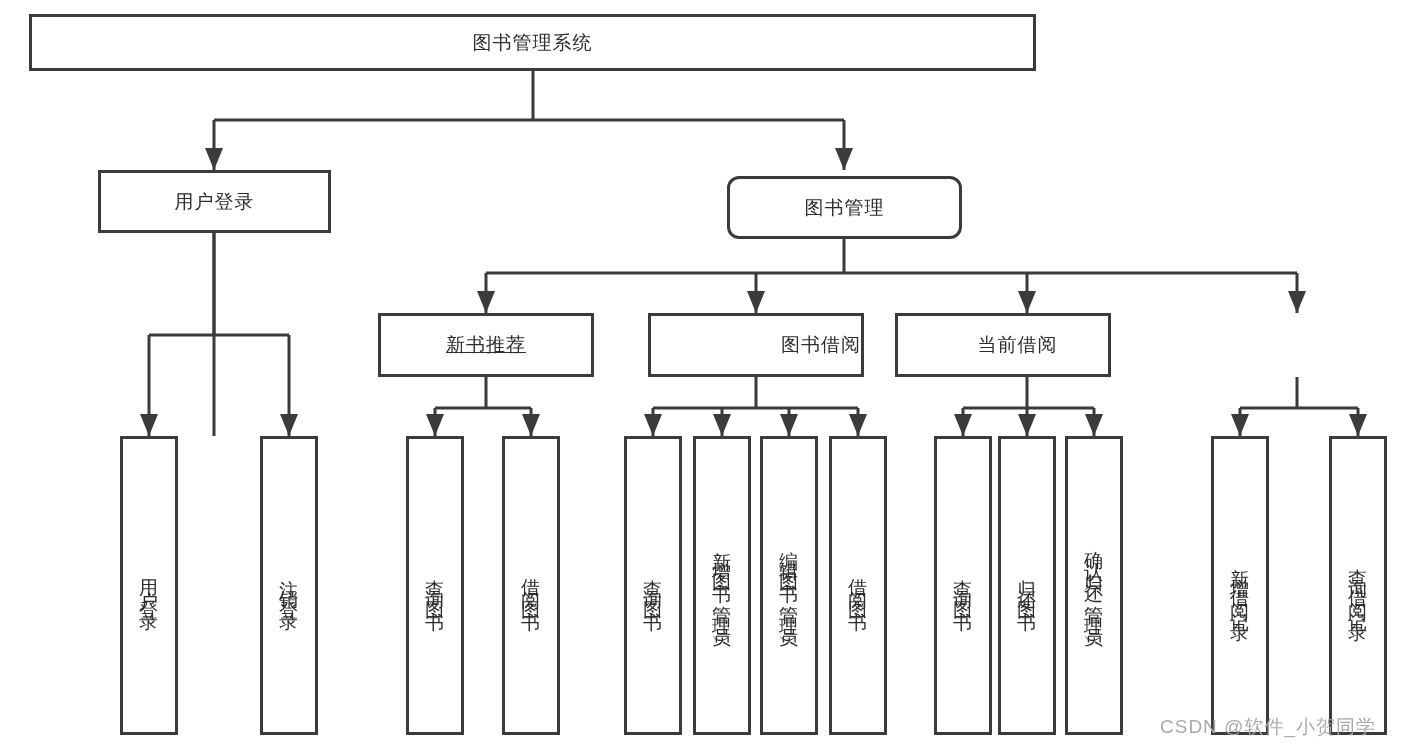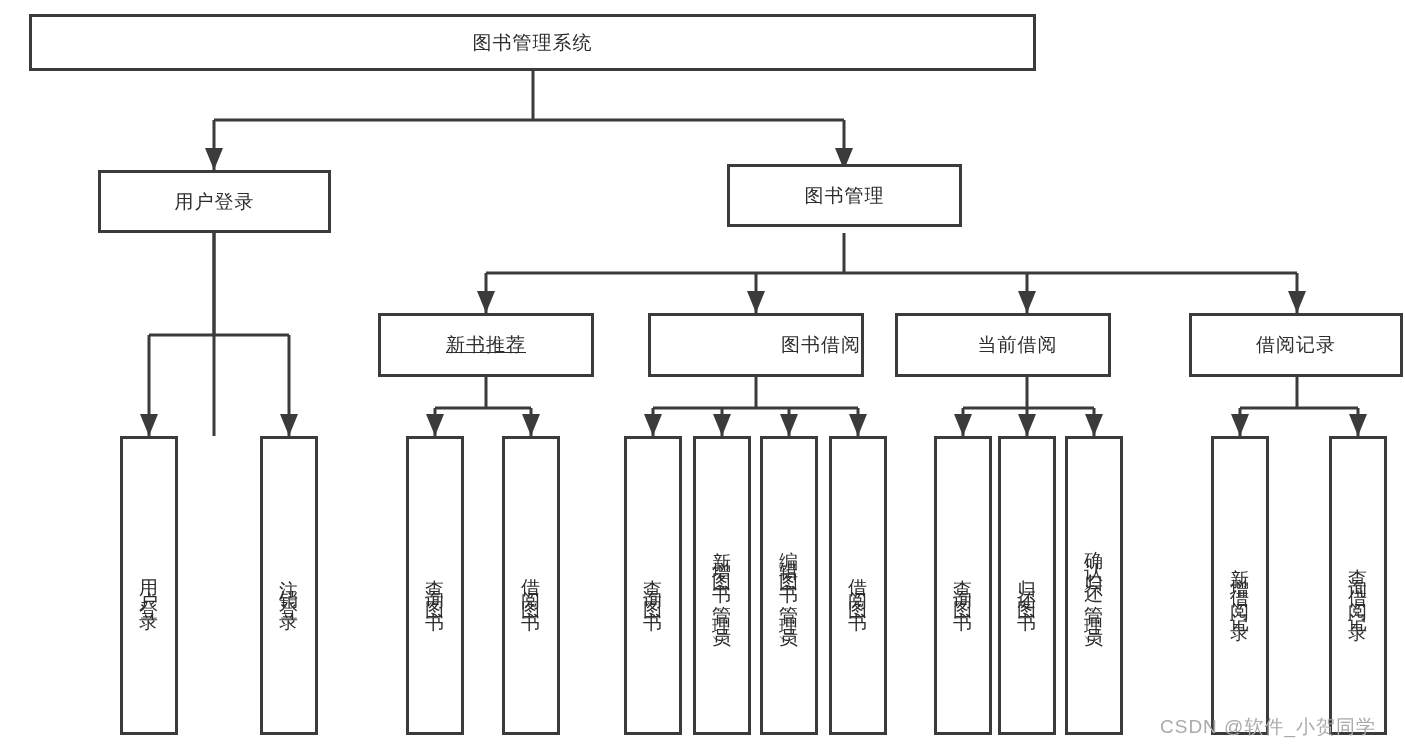--- a/index.html
+++ b/index.html
@@ -32,21 +32,21 @@
   }
   .vbox span {
     writing-mode: vertical-rl;
     line-height: 1;
     letter-spacing: 11px;
   }
   
   #root       { left: 13px;   top: 14px;  width: 1007px; height: 57px; }
   
   #n-login    { left: 82px;   top: 170px; width: 233px;  height: 63px; }
-  #n-mgmt     { left: 711px;  top: 164px; width: 235px;  height: 63px; }
+  #n-mgmt     { left: 711px;  top: 176px; width: 235px;  height: 63px; border-radius: 12px; }
   
   #n-recommend{ left: 362px;  top: 313px; width: 216px;  height: 64px; text-decoration: underline; }
   #n-borrow   { left: 632px;  top: 313px; width: 216px;  height: 64px; justify-content: flex-end; }
   #n-current  { left: 879px;  top: 313px; width: 216px;  height: 64px; padding-left: 29px; }
   #n-records  { left: 1173px; top: 313px; width: 214px;  height: 64px; }
   
   .leaf { top: 436px; width: 58px; height: 299px; }
   #l1  { left: 104px;  }
   #l2  { left: 244px;  }
   #l3  { left: 390px;  }
@@ -136,23 +136,20 @@
 
   <div class="box" id="n-recommend">
     <span>新书推荐</span>
   </div>
   <div class="box" id="n-borrow">
     <span>图书借阅</span>
   </div>
   <div class="box" id="n-current">
     <span>当前借阅</span>
   </div>
-  <div class="box" id="n-records">
-    <span>借阅记录</span>
-  </div>
 
   <div class="box vbox leaf" id="l1">
     <span>用户登录</span>
   </div>
   <div class="box vbox leaf" id="l2">
     <span>注销登录</span>
   </div>
 
   <div class="box vbox leaf" id="l3">
     <span>查询图书</span>

